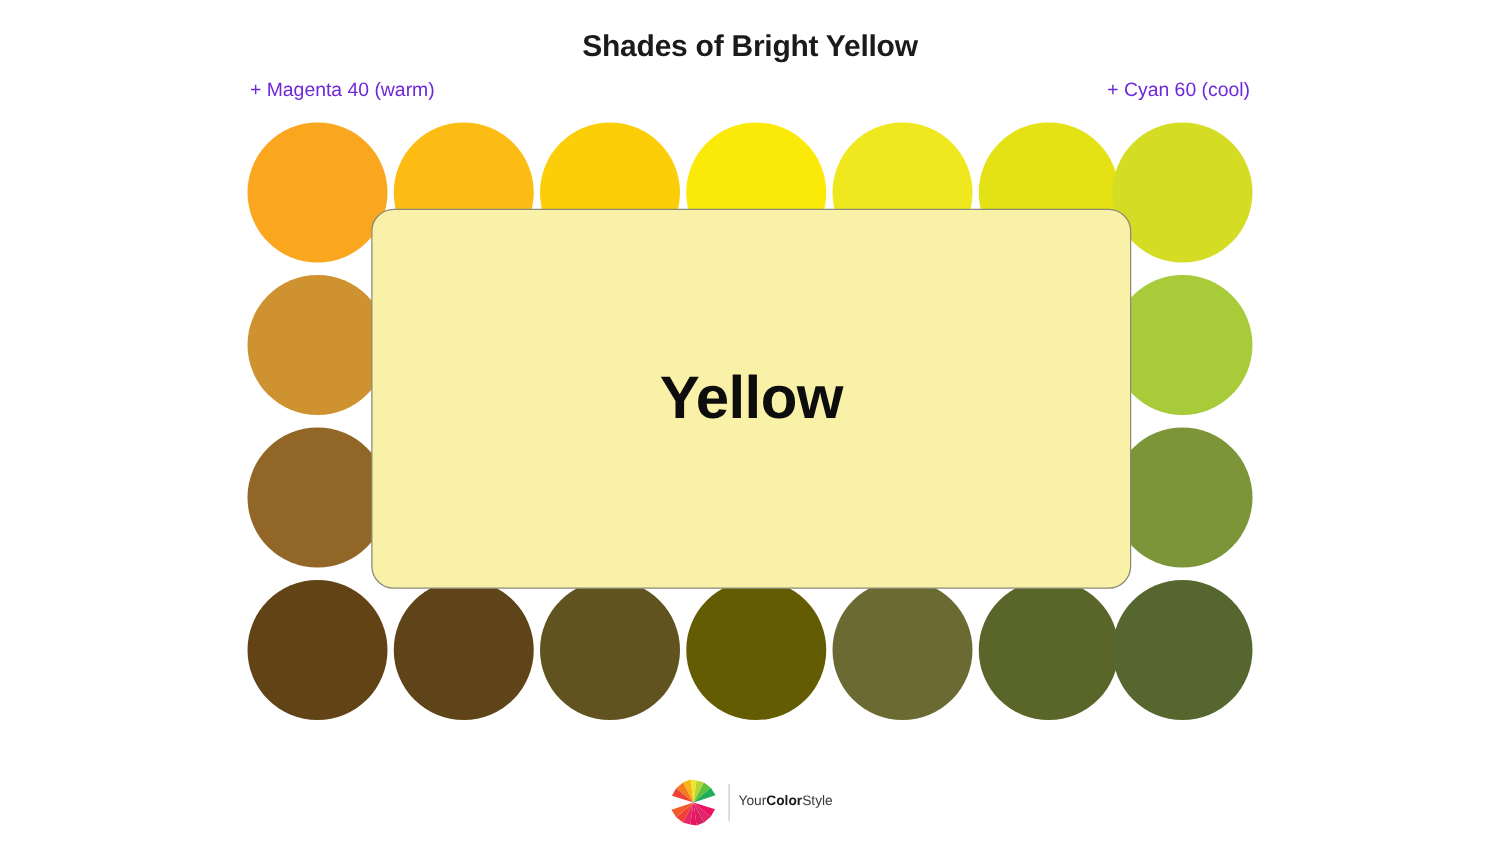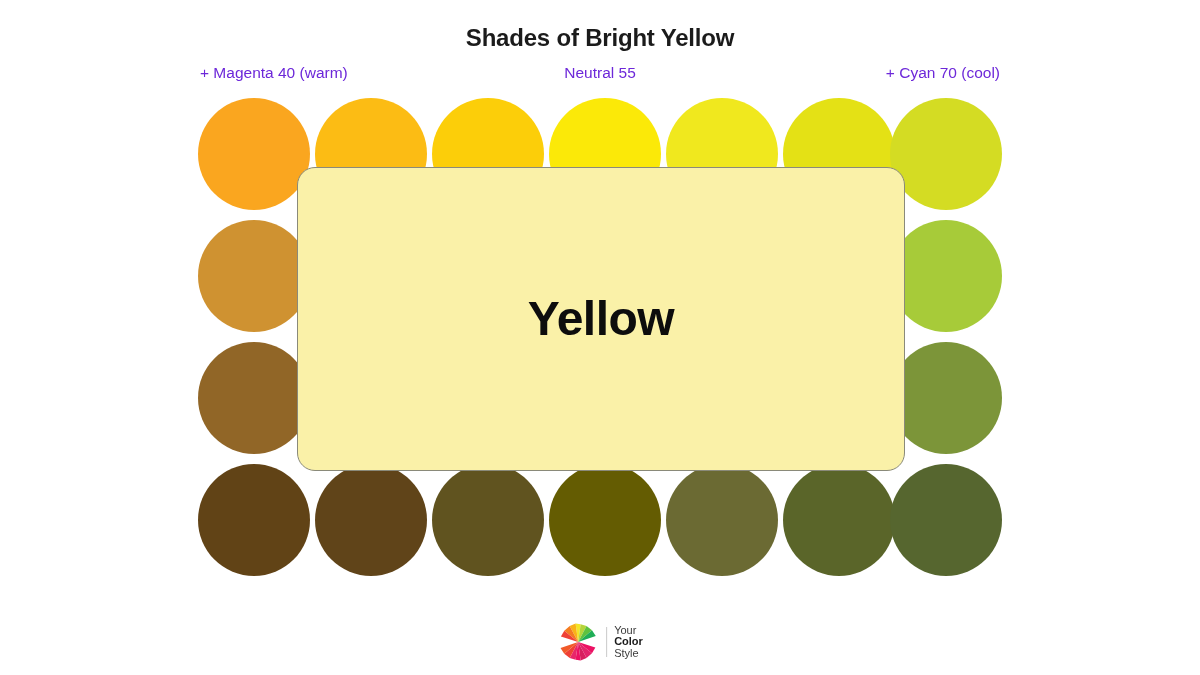--- a/index.html
+++ b/index.html
@@ -128,43 +128,42 @@
     height: 42px;
     display: block;
   }
   #logo-divider {
     width: 1px;
     height: 30px;
     background: #c9c9c9;
   }
   #logo-wordmark {
     display: flex;
-    flex-direction: column;
+    flex-direction: row;
     justify-content: center;
     line-height: 1.04;
     font-size: 11px;
     color: #3b3b3b;
   }
   #logo-word-color {
     font-weight: bold;
     color: #1b1b1b;
     text-align: center;
   }
 </style>
 </head>
 <body>
 
 <div id="stage">
 
   <div id="chart-title">Shades of Bright Yellow</div>
 
   <div id="column-labels">
     <div class="col-label warm">+ Magenta 40 (warm)</div>
-    <div class="col-label neutral">Neutral 55</div>
-    <div class="col-label cool">+ Cyan 70 (cool)</div>
+    <div class="col-label cool">+ Cyan 60 (cool)</div>
   </div>
 
   <div id="swatch-grid">
     <div class="swatch-row r0">
         <div class="swatch c0" style="background: rgb(250, 166, 31);"></div>
         <div class="swatch c1" style="background: rgb(252, 188, 20);"></div>
         <div class="swatch c2" style="background: rgb(252, 206, 9);"></div>
         <div class="swatch c3" style="background: rgb(251, 233, 8);"></div>
         <div class="swatch c4" style="background: rgb(240, 232, 30);"></div>
         <div class="swatch c5" style="background: rgb(228, 225, 21);"></div>

